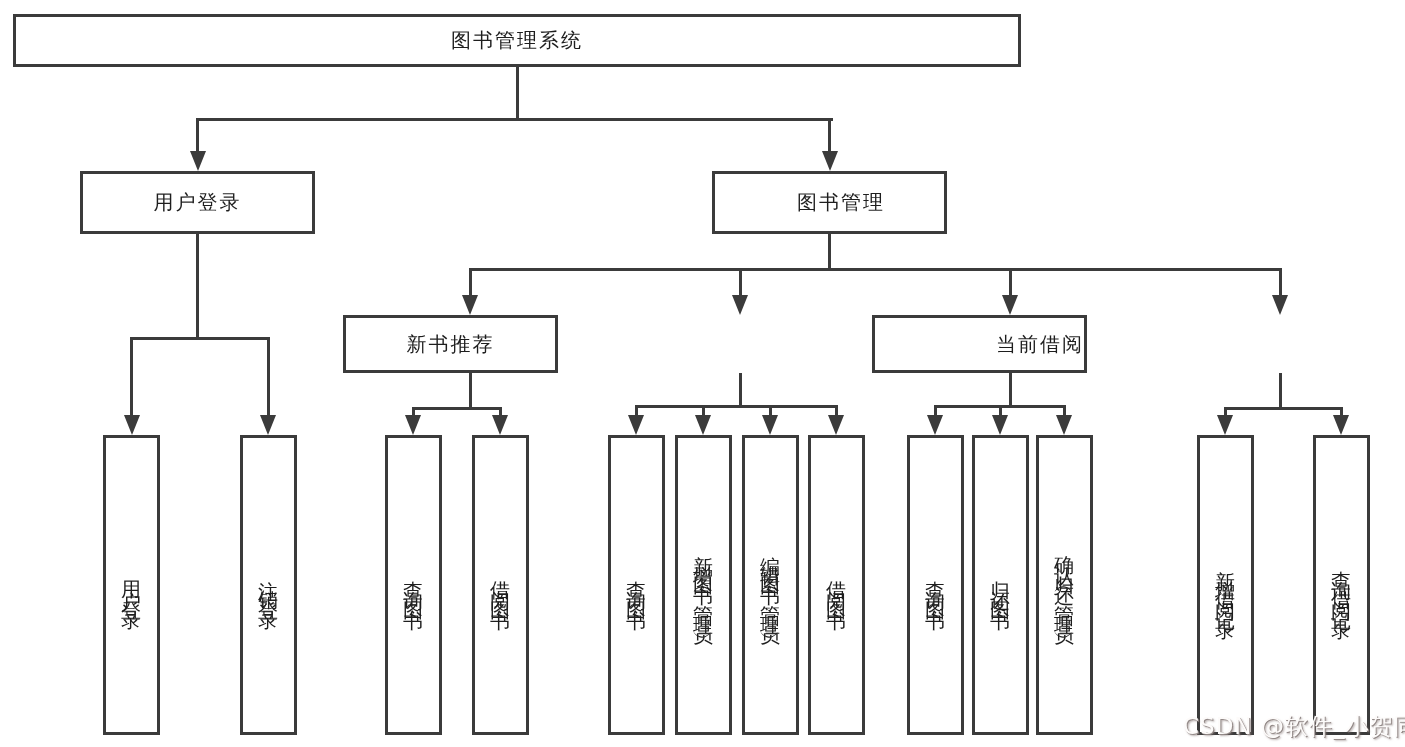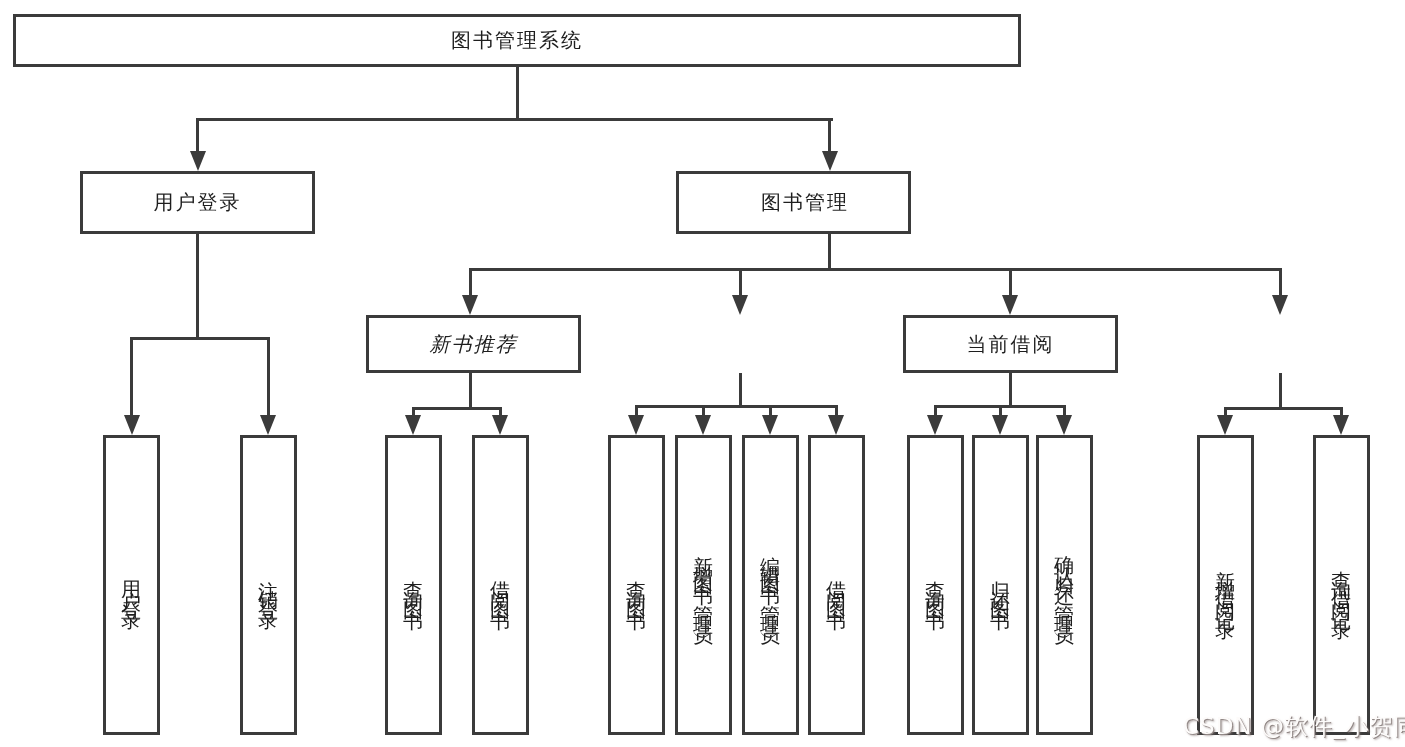--- a/index.html
+++ b/index.html
@@ -66,21 +66,21 @@
   <div class="ln" style="left:516px;top:67px;width:3px;height:53px;"></div>
   <div class="ln" style="left:196px;top:118px;width:637px;height:3px;"></div>
   <div class="ln" style="left:196px;top:118px;width:3px;height:35px;"></div>
   <div class="arr" style="left:190px;top:151px;"></div>
   <div class="ln" style="left:828px;top:118px;width:3px;height:35px;"></div>
   <div class="arr" style="left:822px;top:151px;"></div>
 
   <div class="box lvl2" style="left:80px;">
     <span>用户登录</span>
   </div>
-  <div class="box lvl2" style="left:676px;padding-left:23px;">
+  <div class="box lvl2" style="left:712px;padding-left:23px;">
     <span>图书管理</span>
   </div>
 
   <div class="ln" style="left:196px;top:234px;width:3px;height:103px;"></div>
   <div class="ln" style="left:130px;top:337px;width:140px;height:3px;"></div>
   <div class="ln" style="left:130px;top:337px;width:3px;height:78px;"></div>
   <div class="arr" style="left:124px;top:415px;"></div>
   <div class="ln" style="left:267px;top:337px;width:3px;height:78px;"></div>
   <div class="arr" style="left:260px;top:415px;"></div>
 
@@ -88,24 +88,24 @@
   <div class="ln" style="left:469px;top:268px;width:813px;height:3px;"></div>
   <div class="ln" style="left:469px;top:268px;width:3px;height:27px;"></div>
   <div class="arr" style="left:462px;top:295px;"></div>
   <div class="ln" style="left:739px;top:268px;width:3px;height:27px;"></div>
   <div class="arr" style="left:732px;top:295px;"></div>
   <div class="ln" style="left:1009px;top:268px;width:3px;height:27px;"></div>
   <div class="arr" style="left:1002px;top:295px;"></div>
   <div class="ln" style="left:1279px;top:268px;width:3px;height:27px;"></div>
   <div class="arr" style="left:1272px;top:295px;"></div>
 
-  <div class="box lvl3" style="left:366px;font-style:italic;">
+  <div class="box lvl3" style="left:343px;">
     <span>新书推荐</span>
   </div>
-  <div class="box lvl3" style="left:903px;">
+  <div class="box lvl3" style="left:872px;justify-content:flex-end;">
     <span>当前借阅</span>
   </div>
 
   <div class="ln" style="left:469px;top:373px;width:3px;height:34px;"></div>
   <div class="ln" style="left:412px;top:407px;width:90px;height:3px;"></div>
   <div class="ln" style="left:412px;top:407px;width:3px;height:8px;"></div>
   <div class="arr" style="left:405px;top:415px;"></div>
   <div class="ln" style="left:499px;top:407px;width:3px;height:8px;"></div>
   <div class="arr" style="left:492px;top:415px;"></div>
 

